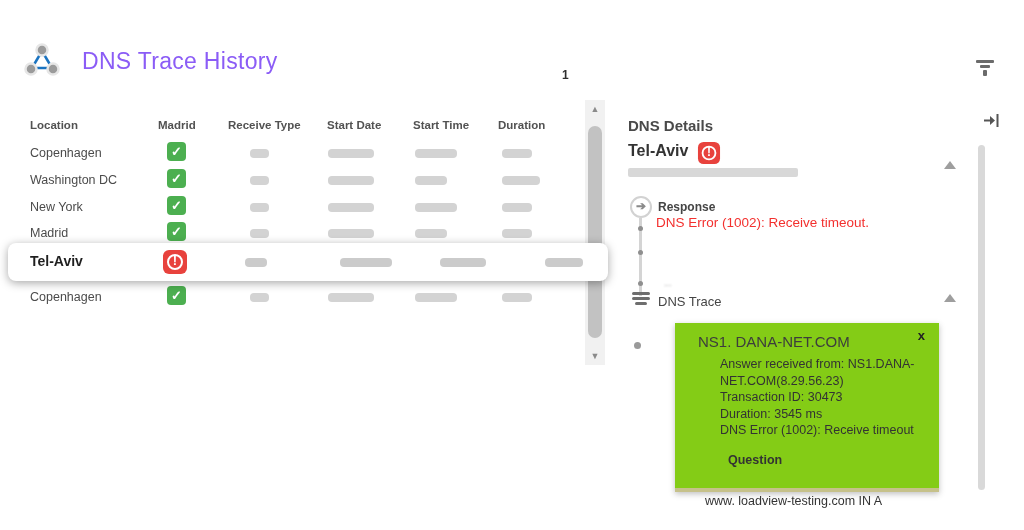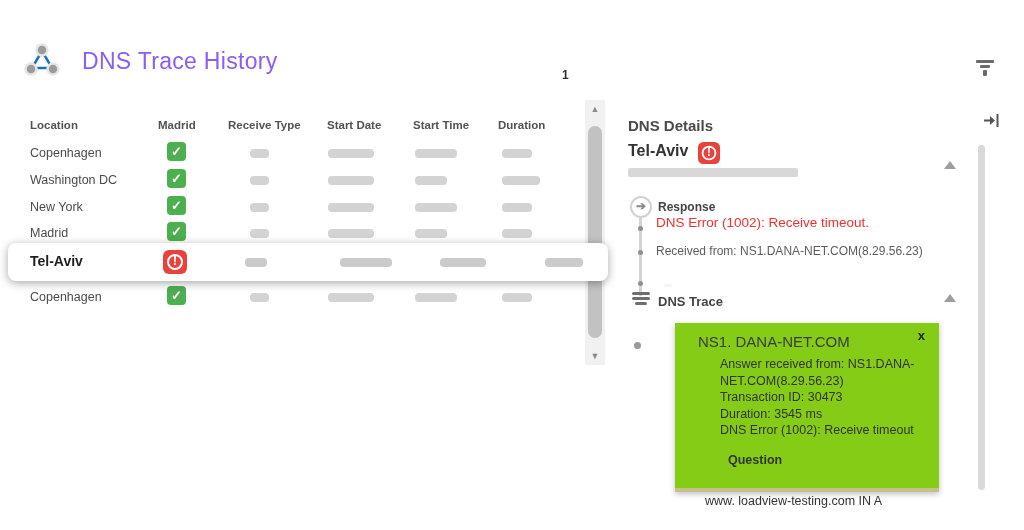--- a/index.html
+++ b/index.html
@@ -74,21 +74,21 @@
   .d1{top:226px;} .d2{top:250px;} .d3{top:281px;}
   .resp-error { position:absolute; left:656px; top:215px; font-size:13.5px; font-weight:400; color:#f3302e; }
   .resp-received { position:absolute; left:656px; top:244px; font-size:12px; color:#3f3f3f;
                    filter:blur(.6px); opacity:.85; }
   .resp-more { position:absolute; left:664px; top:278px; font-size:9px; color:#3f3f3f;
                filter:blur(.8px); opacity:.6; }
 
   .trace-icon { position:absolute; left:632px; top:292px; width:20px; height:16px; }
   .trace-icon .b { background:#6e6e6e; border-radius:2px; margin-bottom:2px; }
   .tb1{width:18px;height:3px;} .tb2{width:18px;height:3px;} .tb3{width:12px;height:3px;margin-left:3px;}
-  .trace-label { position:absolute; left:658px; top:294px; font-size:13px; font-weight:700; color:#454545; }
+  .trace-label { position:absolute; left:658px; top:294px; font-size:13px; font-weight:400; color:#454545; }
   .trace-dot { position:absolute; left:634px; top:342px; width:7px; height:7px; border-radius:50%;
                background:#9a9a9a; }
 
   
   .tooltip { position:absolute; left:675px; top:323px; width:264px; height:169px; background:#84cc16;
              border-bottom:4px solid #c6c18a; box-shadow:0 2px 6px rgba(0,0,0,.25); z-index:6;
              font-size:12.5px; color:#333; }
   .tt-title { position:absolute; left:23px; top:10px; font-size:15px; color:#3d3d3d; }
   .tt-close { position:absolute; right:14px; top:5px; font-size:13px; font-weight:700; color:#222;
               cursor:pointer; }
@@ -202,21 +202,20 @@
   <div class="detail-bar"></div>
   <div class="tri tri-1"></div>
 
   <div class="resp-icon">➔</div>
   <div class="resp-label">Response</div>
   <div class="timeline"></div>
   <div class="tdot d1"></div>
   <div class="tdot d2"></div>
   <div class="tdot d3"></div>
   <div class="resp-error">DNS Error (1002): Receive timeout.</div>
-  <div class="resp-received">Received from: NS1.DANA-NET.COM(8.29.56.23)</div>
   <div class="resp-more">...</div>
 
   <div class="trace-icon">
     <div class="b tb1"></div>
       <div class="b tb2"></div>
       <div class="b tb3"></div>
   </div>
   <div class="trace-label">DNS Trace</div>
   <div class="tri tri-2"></div>
   <div class="trace-dot"></div>

